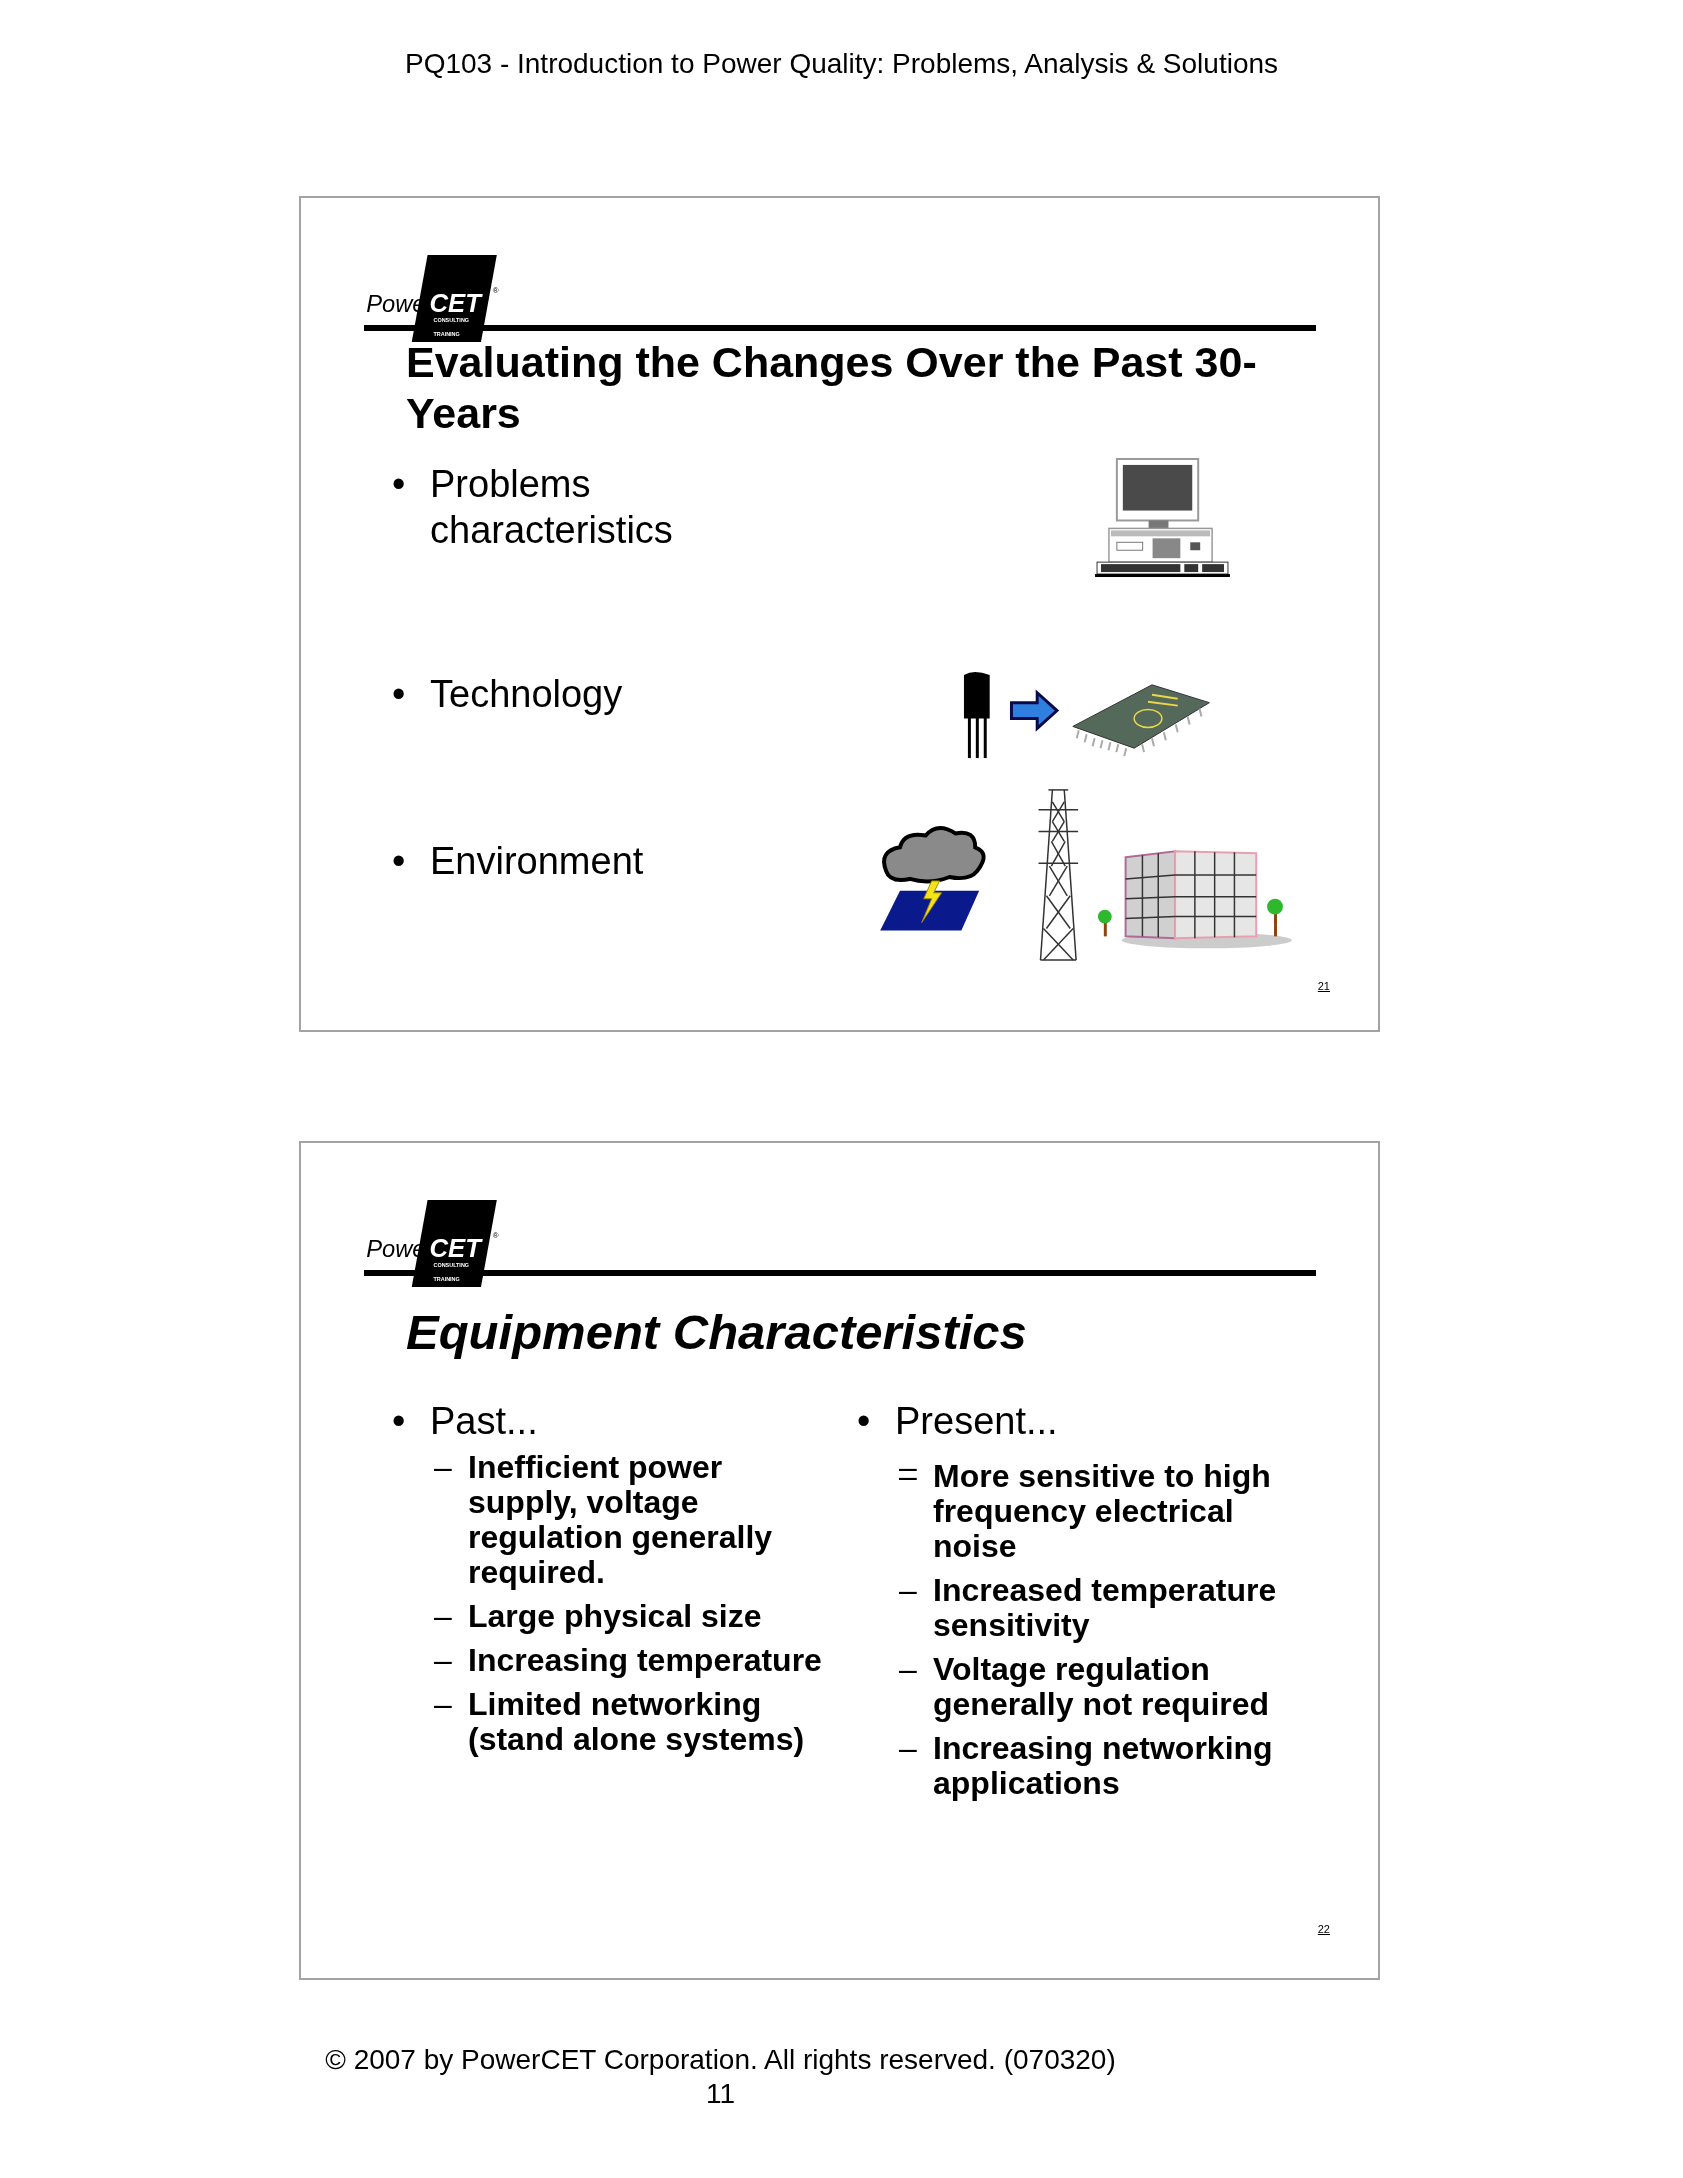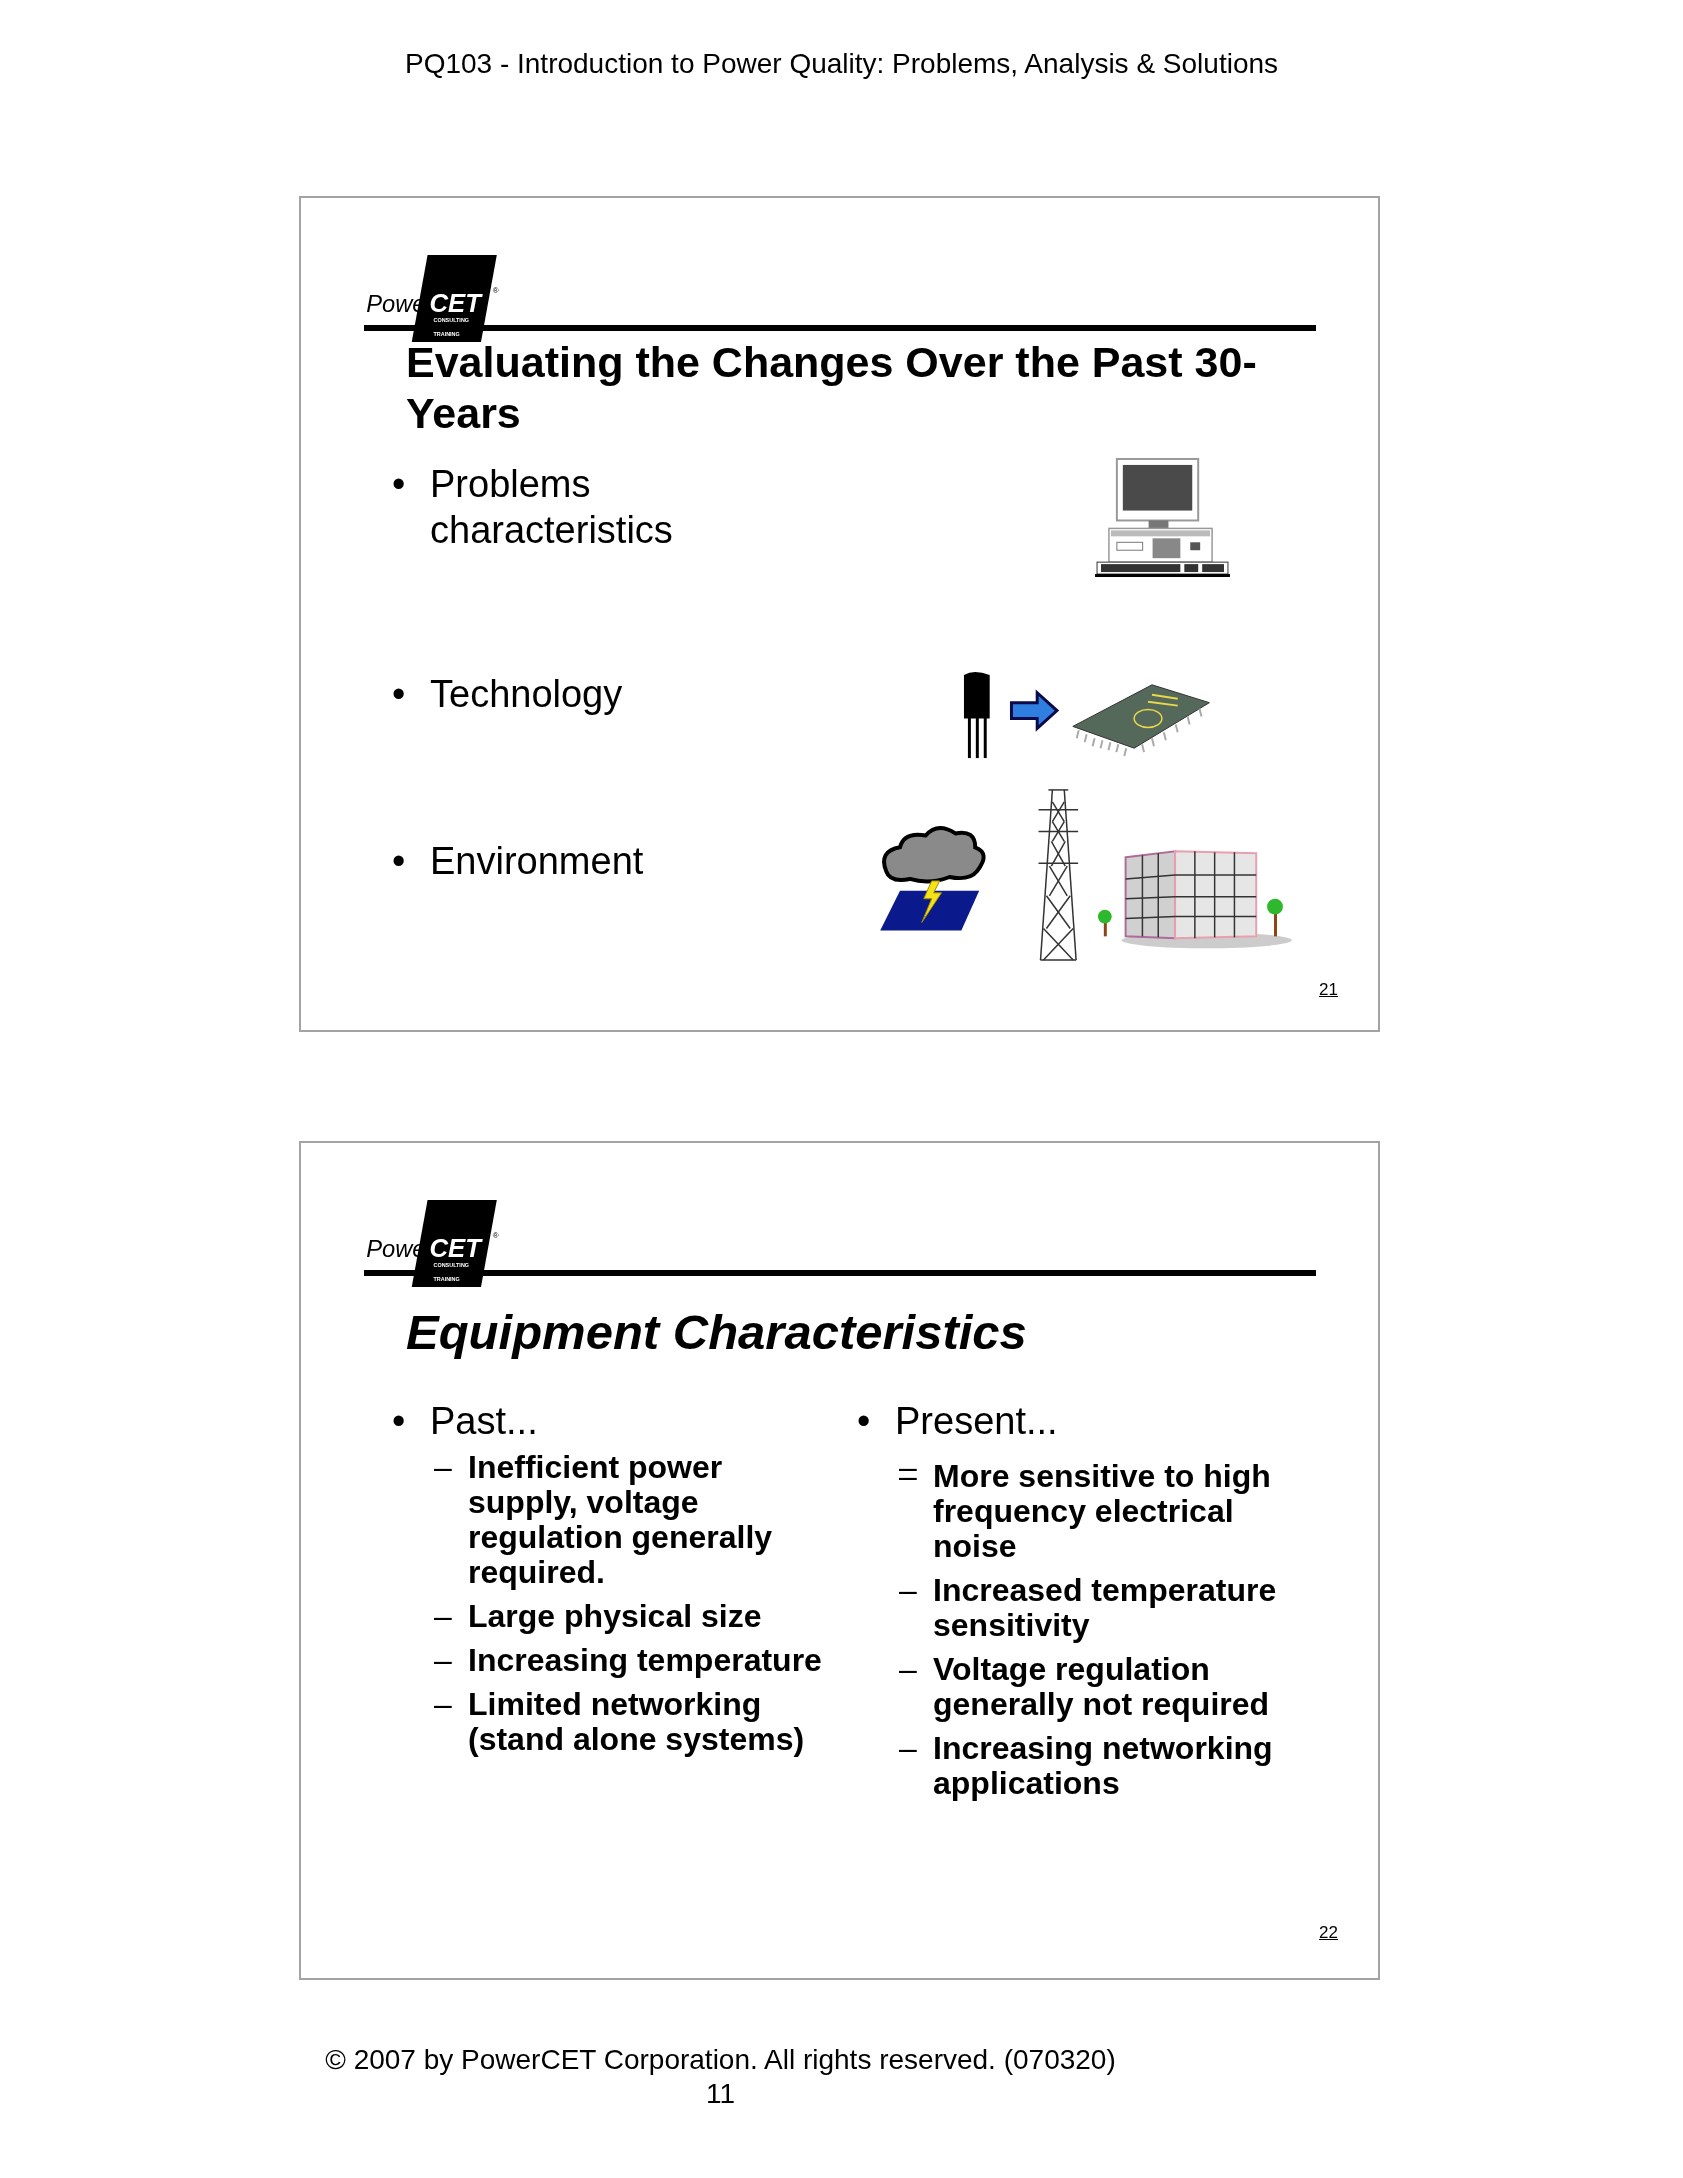--- a/index.html
+++ b/index.html
@@ -4,21 +4,21 @@
 <style>
   html, body { margin:0; padding:0; background:#fff; }
   body { width:1683px; height:2178px; position:relative; font-family:"Liberation Sans", sans-serif; color:#000; overflow:hidden; }
   .page-header { position:absolute; top:48px; left:0; width:1683px; text-align:center; font-size:28px; }
   .page-footer { position:absolute; top:2043px; left:0; width:1441px; text-align:center; font-size:28px; line-height:34px; }
   .slide { position:absolute; left:299px; width:1077px; border:2px solid #a3a3a3; background:#fff; }
   .slide1 { top:196px; height:832px; }
   .slide2 { top:1141px; height:835px; }
   .logo { position:absolute; left:63px; top:55px; width:139px; height:91px; }
   .rule { position:absolute; left:63px; width:952px; height:6px; background:#000; top:127px; }
-  .slide-num { position:absolute; right:40px; font-size:17px;text-decoration:underline; }
+  .slide-num { position:absolute; right:48px; font-size:11px;text-decoration:underline; }
   .title { position:absolute; left:105px; font-weight:bold; font-size:43px; line-height:51px; }
   .bullet { position:absolute; font-size:38px; line-height:46px; }
   .bullet .dot { position:absolute; left:0; }
   .bullet .txt { position:absolute; left:38px; white-space:nowrap; }
   .sublist { position:absolute; font-size:32px; line-height:35px; }
   .sub { position:relative; padding-left:34px; margin-bottom:9px; }
   .sub .dash { position:absolute; left:0; }
   .sub .txt { white-space:pre-line;font-weight:bold; }
   .pic { position:absolute; }
 </style>

